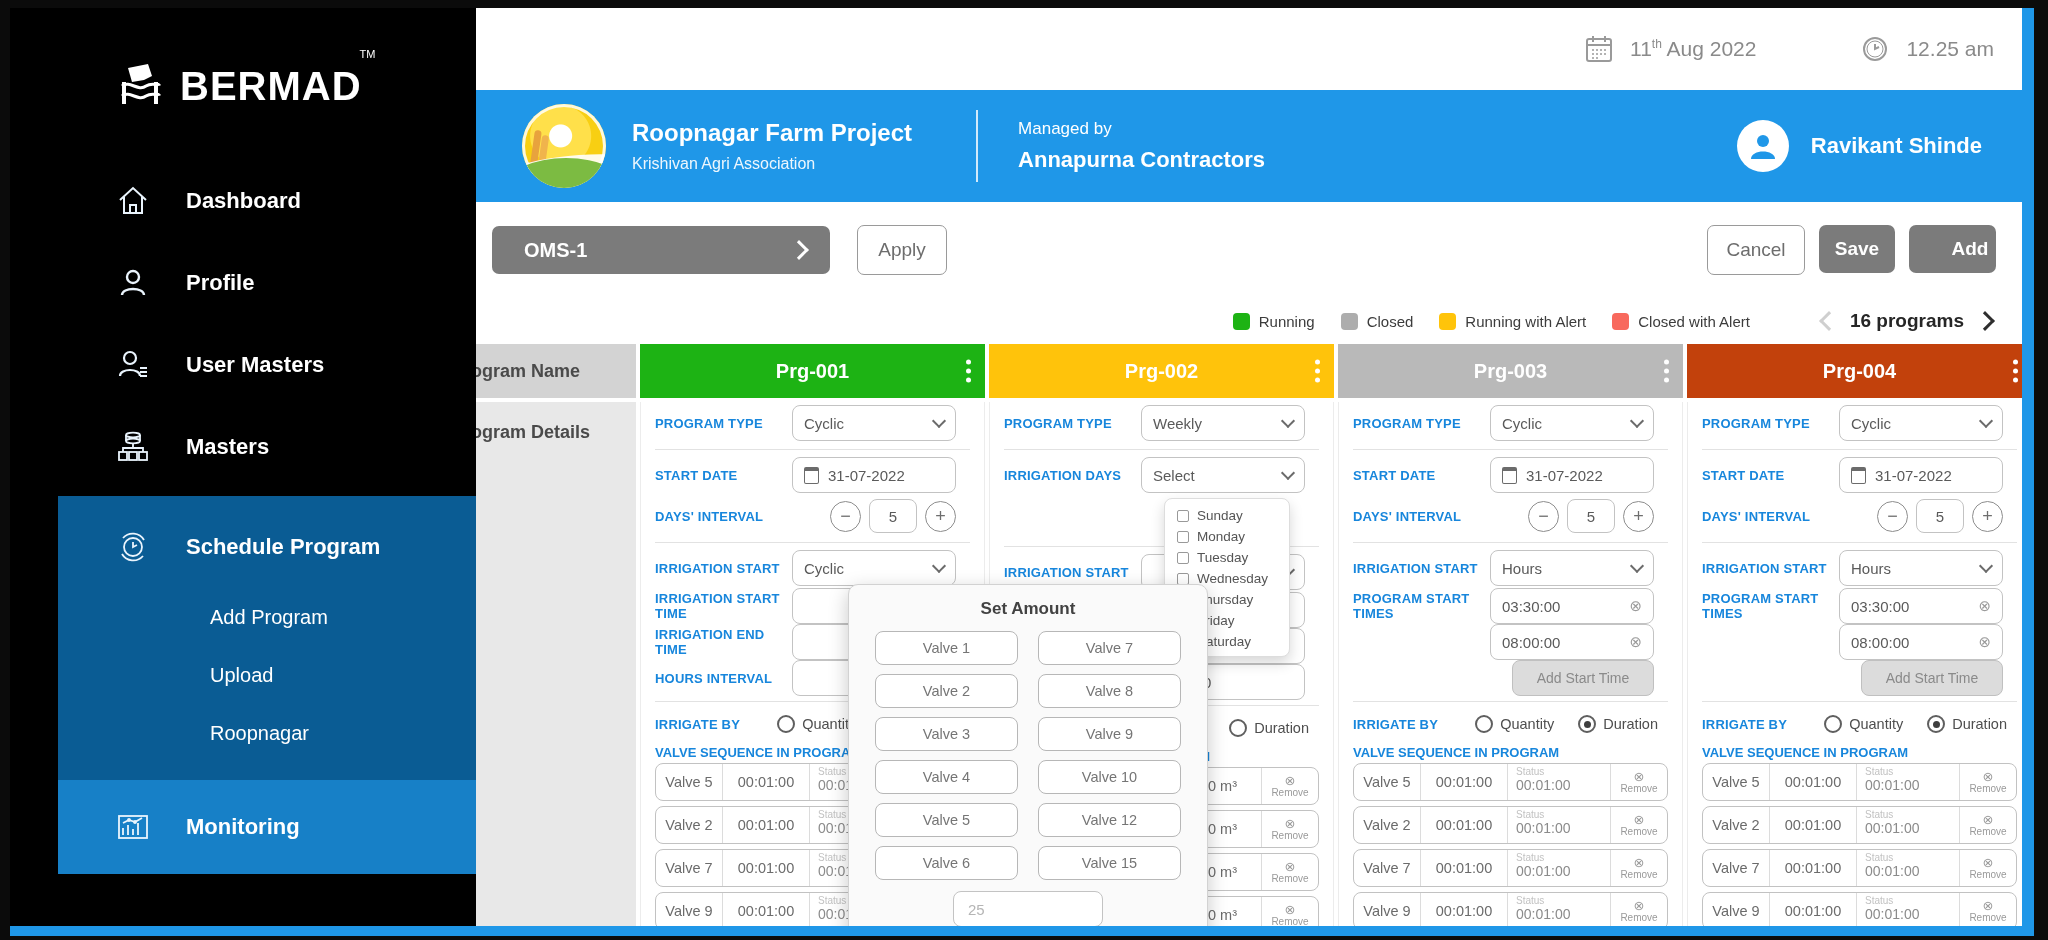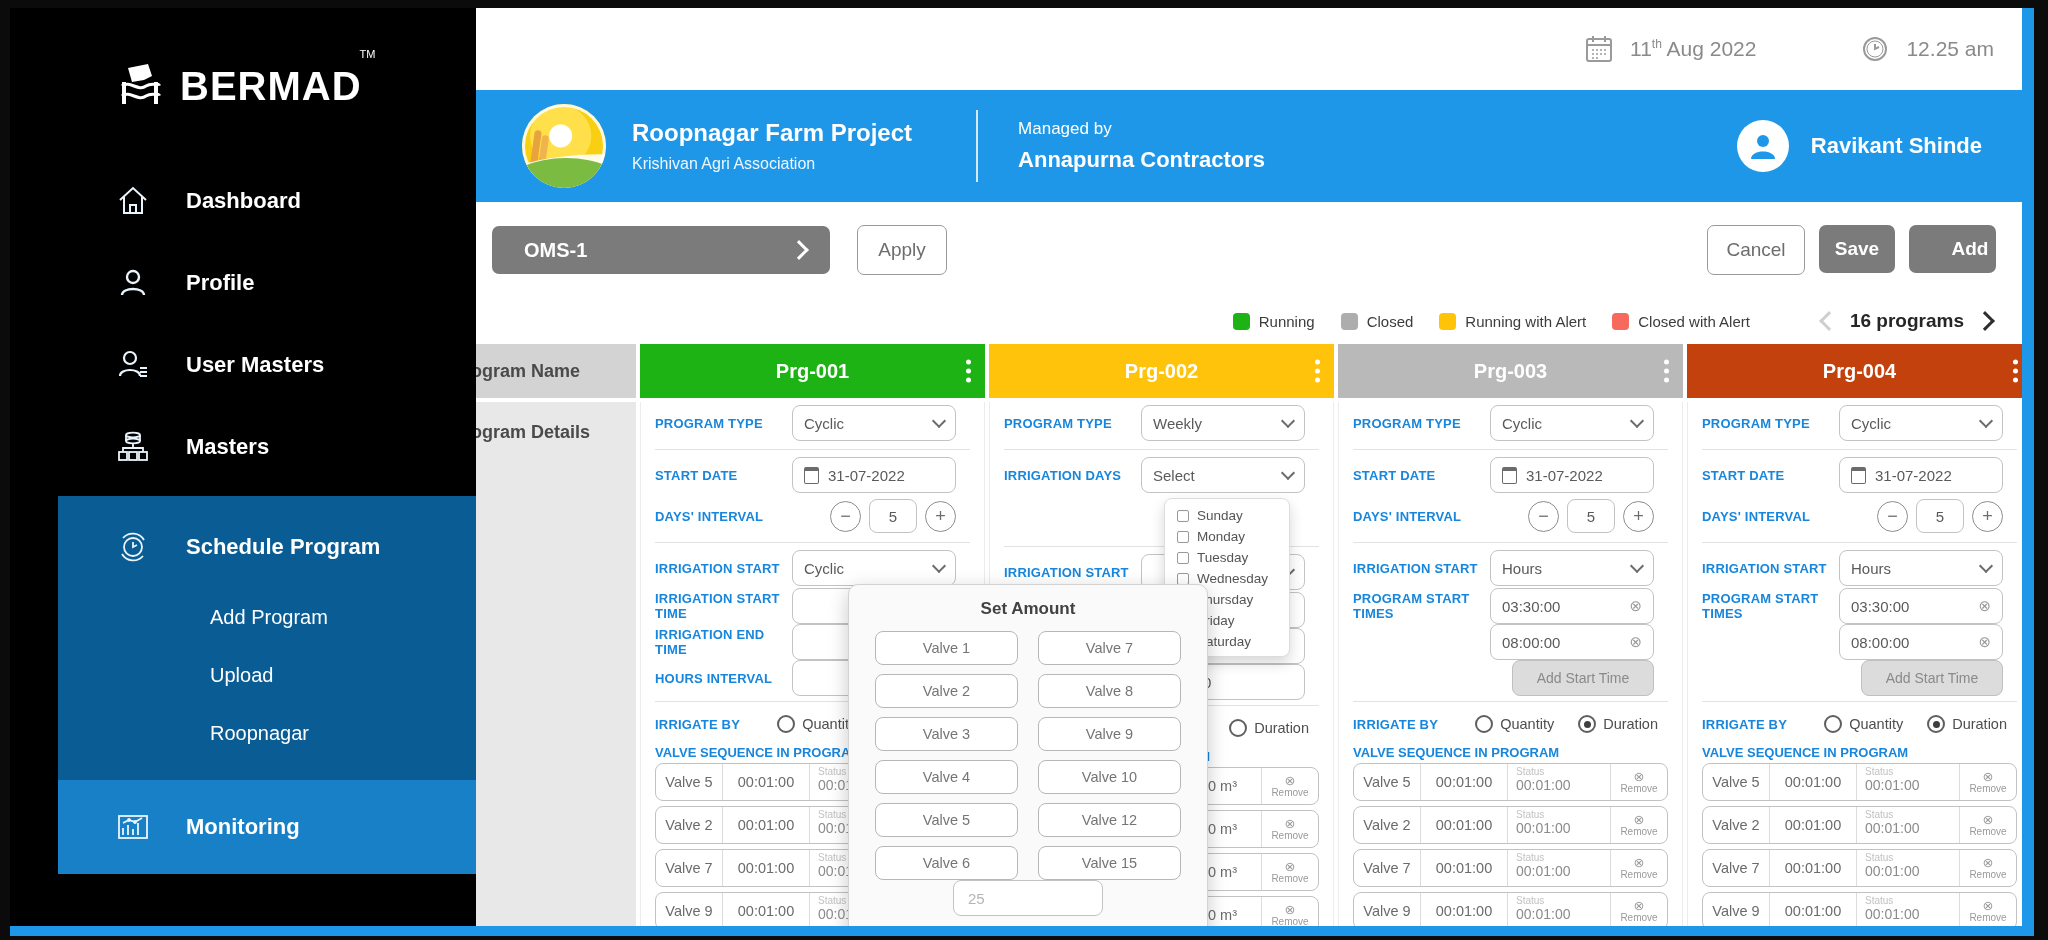--- a/index.html
+++ b/index.html
@@ -123,21 +123,21 @@
              z-index:20;padding:6px 12px;box-sizing:border-box;}
   .dayitem{height:21px;display:flex;align-items:center;gap:8px;font-size:13.5px;color:#555;cursor:pointer;}
   .cb{width:10px;height:10px;border:1.5px solid #999;border-radius:2px;flex:none;}
   .modal{position:absolute;left:838px;top:576px;width:360px;height:400px;background:#fafafa;
          border:1px solid #d2d2d2;border-radius:10px;box-shadow:0 6px 20px rgba(0,0,0,.22);
          z-index:30;padding:14px 26px;box-sizing:border-box;}
   .mtitle{text-align:center;font-weight:bold;font-size:17px;color:#424242;}
   .mgrid{display:grid;grid-template-columns:1fr 1fr;gap:9px 20px;margin-top:12px;}
   .vbtn{height:32px;border:1px solid #b7b7b7;border-radius:8px;background:#fff;color:#757575;
         font-size:14.5px;display:flex;align-items:center;justify-content:center;cursor:pointer;}
-  .mamount{display:block;width:150px;height:36px;margin:0 auto 0;border:1px solid #c3c3c3;border-radius:8px;
+  .mamount{display:block;width:150px;height:36px;margin:11px auto 0;border:1px solid #c3c3c3;border-radius:8px;
            padding:0 14px;font-size:15px;color:#777;background:#fff;font-family:inherit;box-sizing:border-box;}
   .mamount::placeholder{color:#b5b5b5;}
   svg{display:block;}
 </style>
 </head>
 <body>
 
 <div class="app">
 
   <div class="sidebar">

